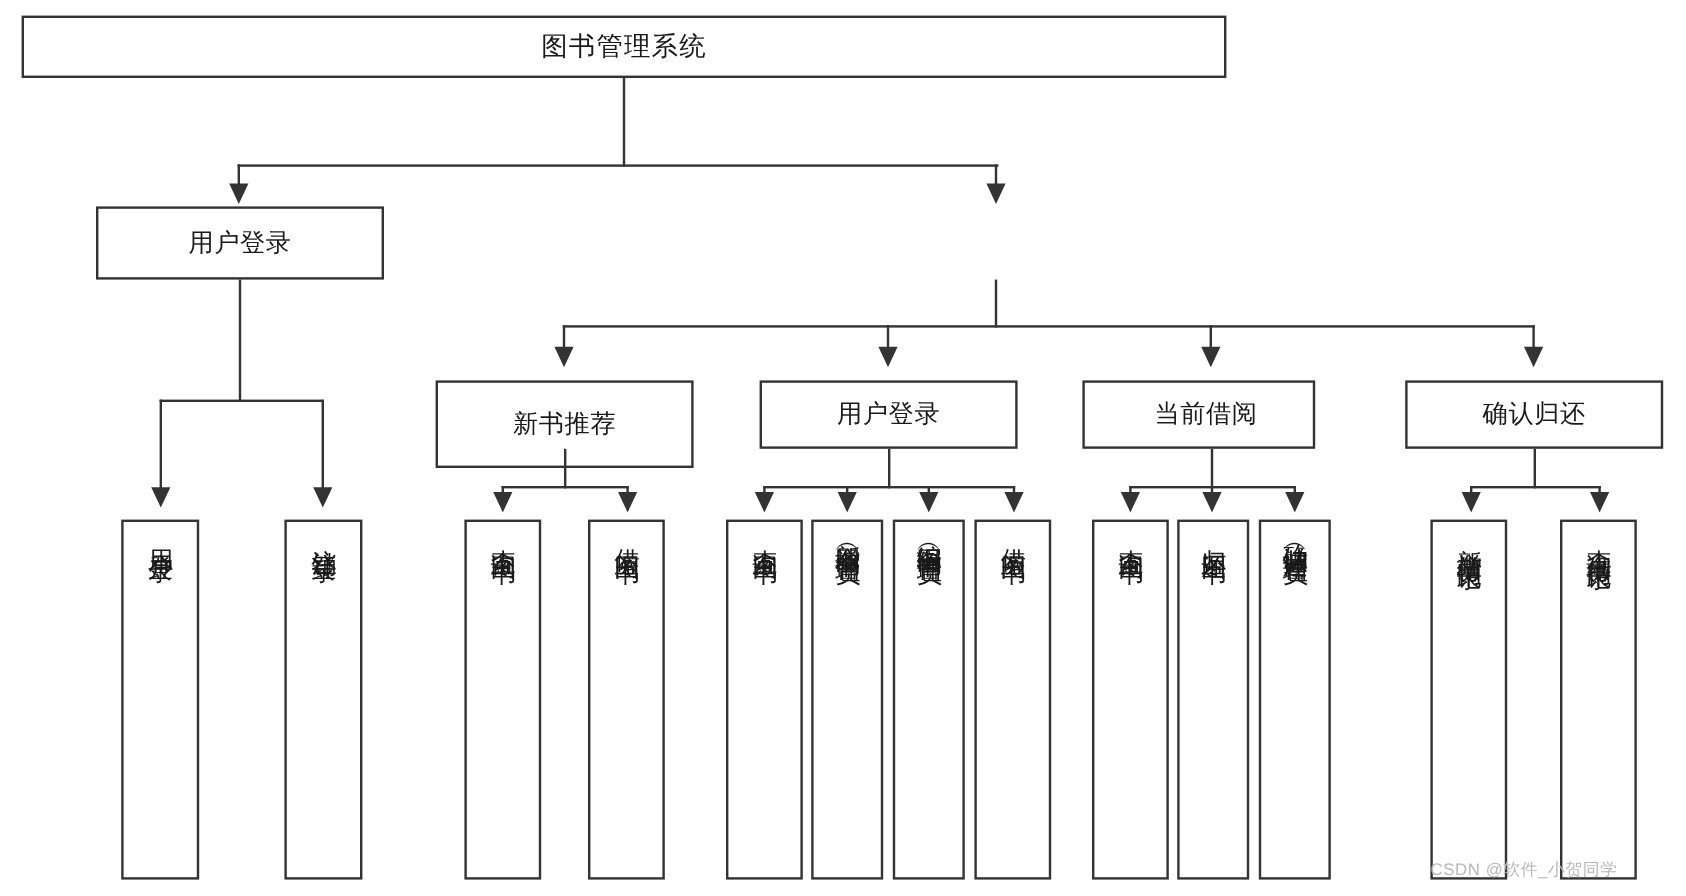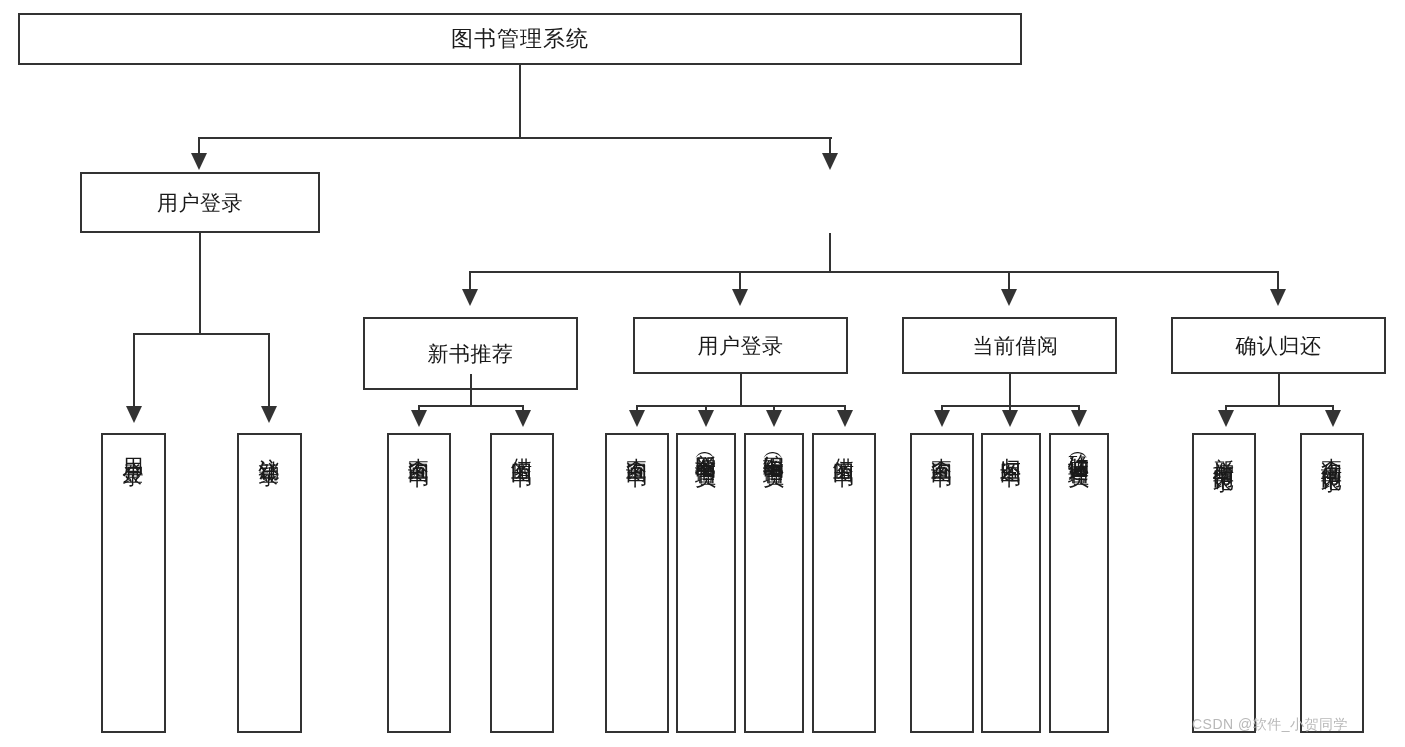--- a/index.html
+++ b/index.html
@@ -125,21 +125,21 @@
 
   <div class="seg v" style="left:1277px; top:271px; width:2px; height:20px;"></div>
   <div class="arrow" style="left:1270px; top:289px;"></div>
 
   <div class="node h-node" style="left:363px; top:317px; width:215px; height:73px;">
     <span class="lbl">新书推荐</span>
   </div>
   <div class="node h-node" style="left:633px; top:317px; width:215px; height:57px;">
     <span class="lbl">用户登录</span>
   </div>
-  <div class="node h-node" style="left:902px; top:317px; width:215px; height:57px;padding-left:12px;">
+  <div class="node h-node" style="left:902px; top:317px; width:194px; height:57px;padding-left:12px;">
     <span class="lbl">当前借阅</span>
   </div>
   <div class="node h-node" style="left:1171px; top:317px; width:215px; height:57px;">
     <span class="lbl">确认归还</span>
   </div>
 
   <div class="seg v" style="left:470px; top:374px; width:2px; height:33px;"></div>
   <div class="seg h" style="left:418px; top:405px; width:106px; height:2px;"></div>
   <div class="seg v" style="left:418px; top:405px; width:2px; height:7px;"></div>
   <div class="arrow" style="left:411px; top:410px;"></div>

